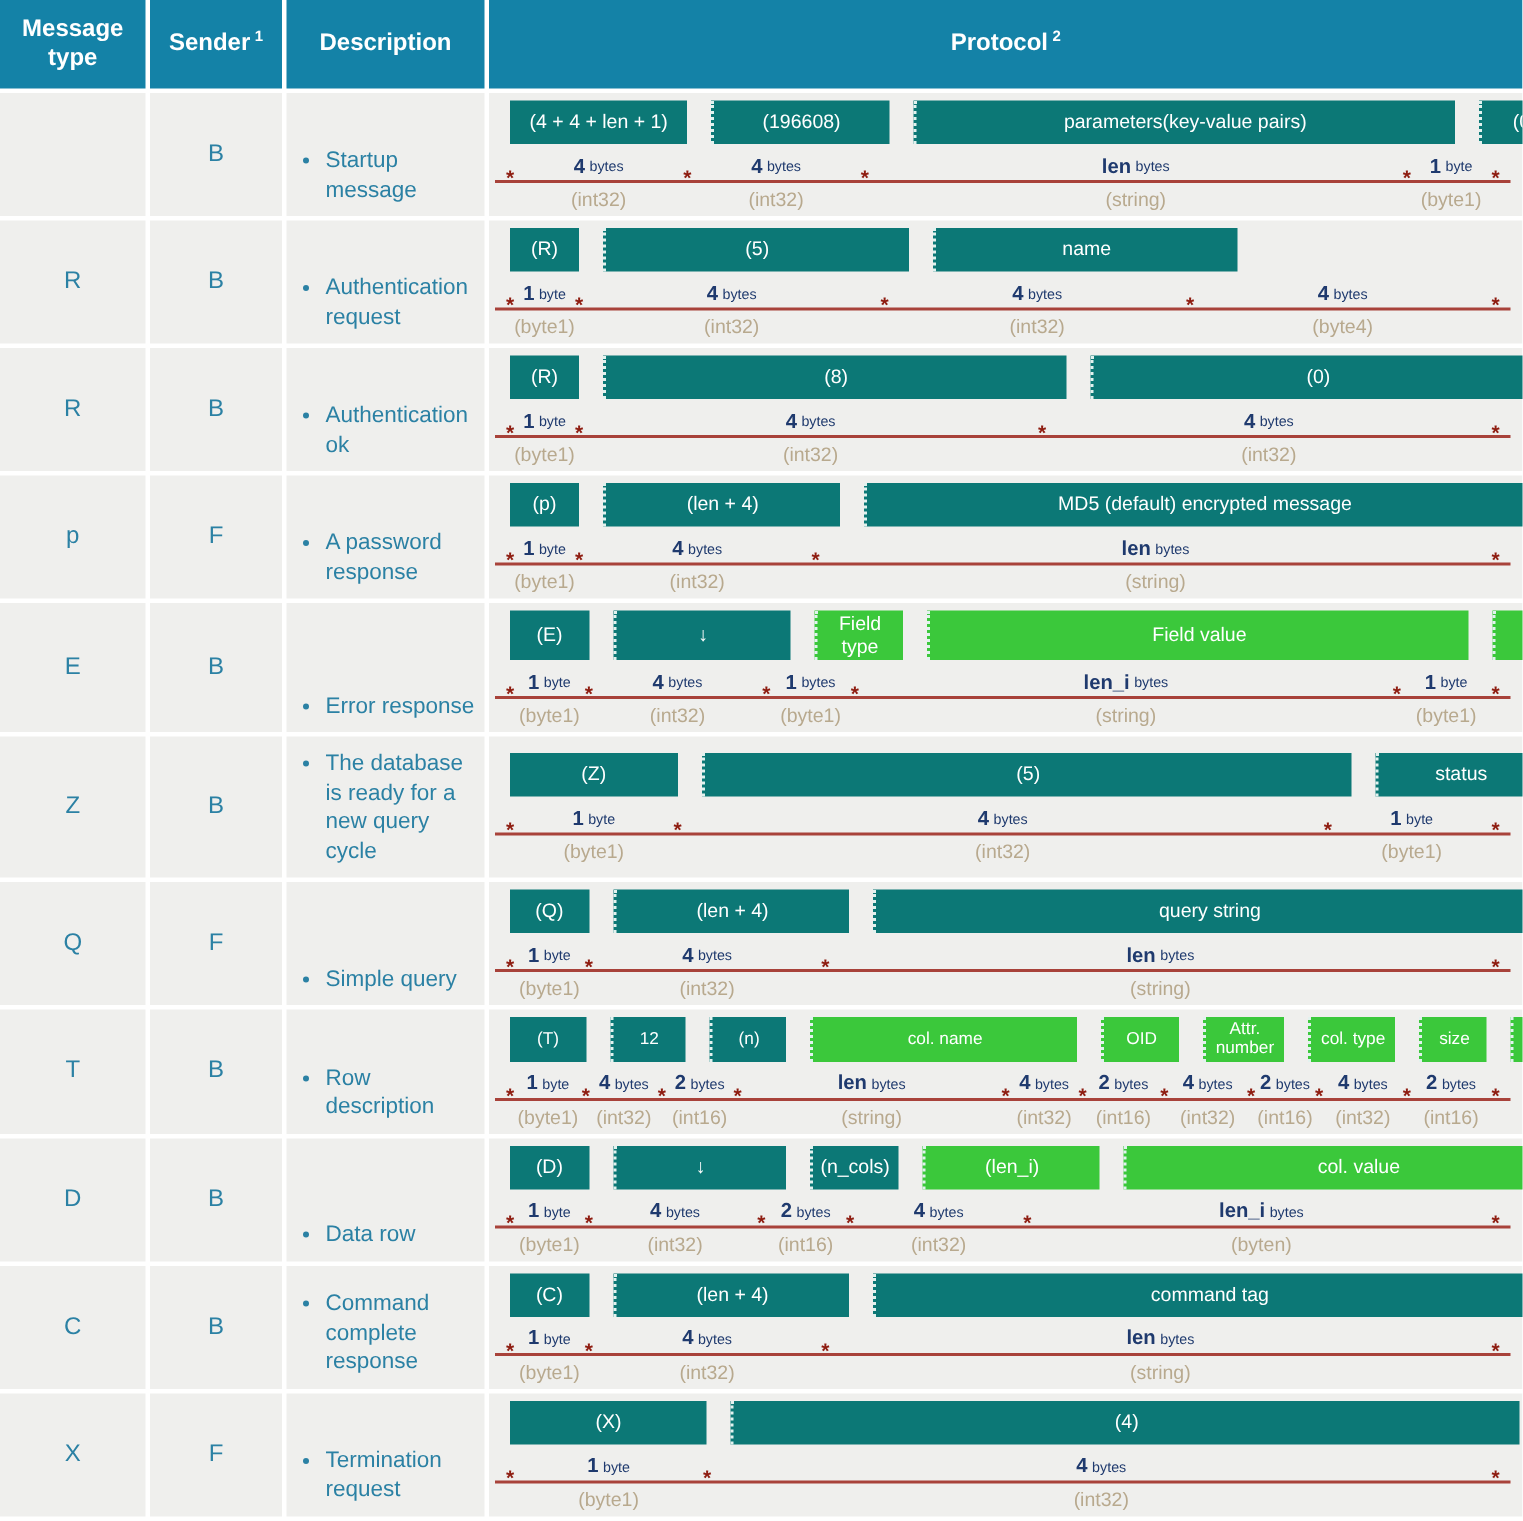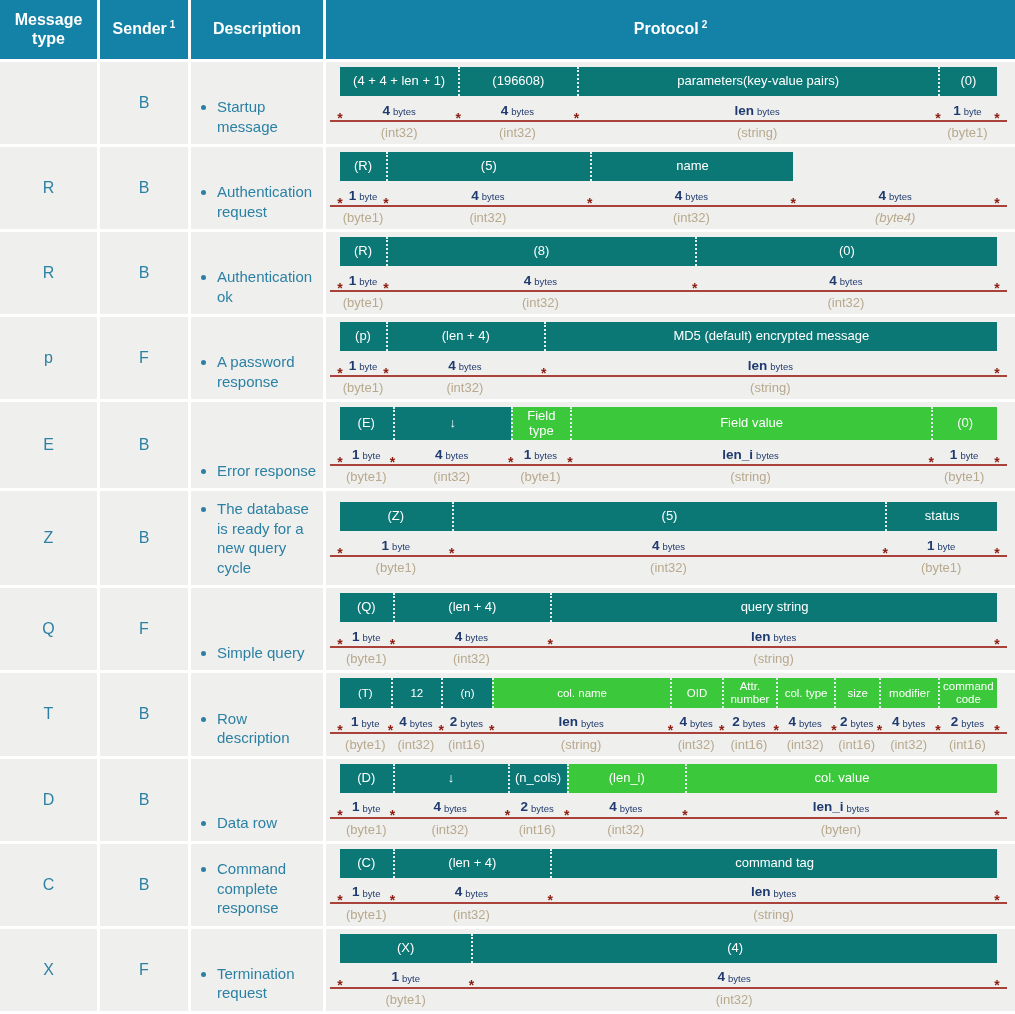--- a/index.html
+++ b/index.html
@@ -12,21 +12,21 @@
   .grid{display:grid;grid-template-columns:97px 88px 132px 1fr;gap:3px;background:#fff;}
   .row{display:contents;}
   .hcell{background:var(--header-bg);color:#fff;font-weight:bold;font-size:16px;display:flex;align-items:center;justify-content:center;text-align:center;height:59px;line-height:1.15;}
   .hcell sup{font-size:10px;vertical-align:super;margin-left:3px;position:relative;top:-5px;font-weight:bold;}
   .cell{background:var(--rowbg);min-height:70px;}
   .mt,.sd{display:flex;align-items:center;justify-content:center;color:var(--tabletext);font-size:16px;}
   .desc{display:flex;align-items:flex-end;color:var(--tabletext);font-size:15px;padding:8px 2px 8px 8px;}
   .desc ul{margin:0;padding-left:18px;}
   .desc li{line-height:1.3;}
   .proto{display:flex;flex-direction:column;justify-content:center;padding:5px 18px 2px 14px;}
-  .bar{display:flex;width:100%;}
+  .bar{display:flex;width:100%;gap:16px;}
   .seg{min-height:29px;display:flex;align-items:center;justify-content:center;text-align:center;color:#fff;font-size:13px;line-height:1.12;background:var(--teal);padding:2px 2px;}
   .seg.green{background:var(--green);}
   .seg + .seg{border-left:2px dotted #e2f2ef;}
   .bar.compact .seg{font-size:11.5px;}
   .measure{position:relative;margin-top:4px;}
   .sizes{display:flex;height:20px;align-items:flex-end;}
   .size{display:flex;align-items:flex-end;justify-content:center;gap:3px;padding-bottom:3px;}
   .size .num{color:var(--sizecol);font-size:13.5px;font-weight:bold;line-height:1;}
   .size .unit{color:var(--sizecol);font-size:9.5px;line-height:1.05;}
   .line{position:absolute;left:-10px;right:-10px;top:20px;border-top:2px solid var(--line);}
@@ -125,21 +125,21 @@
           <div class="line"></div>
           <span class="marker" style="left: 0%;">*</span>
           <span class="marker" style="left: 7%;">*</span>
           <span class="marker" style="left: 38%;">*</span>
           <span class="marker" style="left: 69%;">*</span>
           <span class="marker" style="left: 100%;">*</span>
           <div class="types">
             <div class="type" style="flex: 0 0 7%;">(byte1)</div>
             <div class="type" style="flex: 0 0 31%;">(int32)</div>
             <div class="type" style="flex: 0 0 31%;">(int32)</div>
-            <div class="type" style="flex: 0 0 31%; font-style: italic;">(byte4)</div>
+            <div class="type" style="flex: 0 0 31%;">(byte4)</div>
           </div>
         </div>
       </div></div>
     <div class="row"><div class="cell mt">R</div><div class="cell sd">B</div><div class="cell desc">
         <ul>
           <li>Authentication ok</li>
         </ul>
       </div><div class="cell proto">
         <div class="bar">
           <div class="seg" style="flex: 0 0 7%;">(R)</div>

